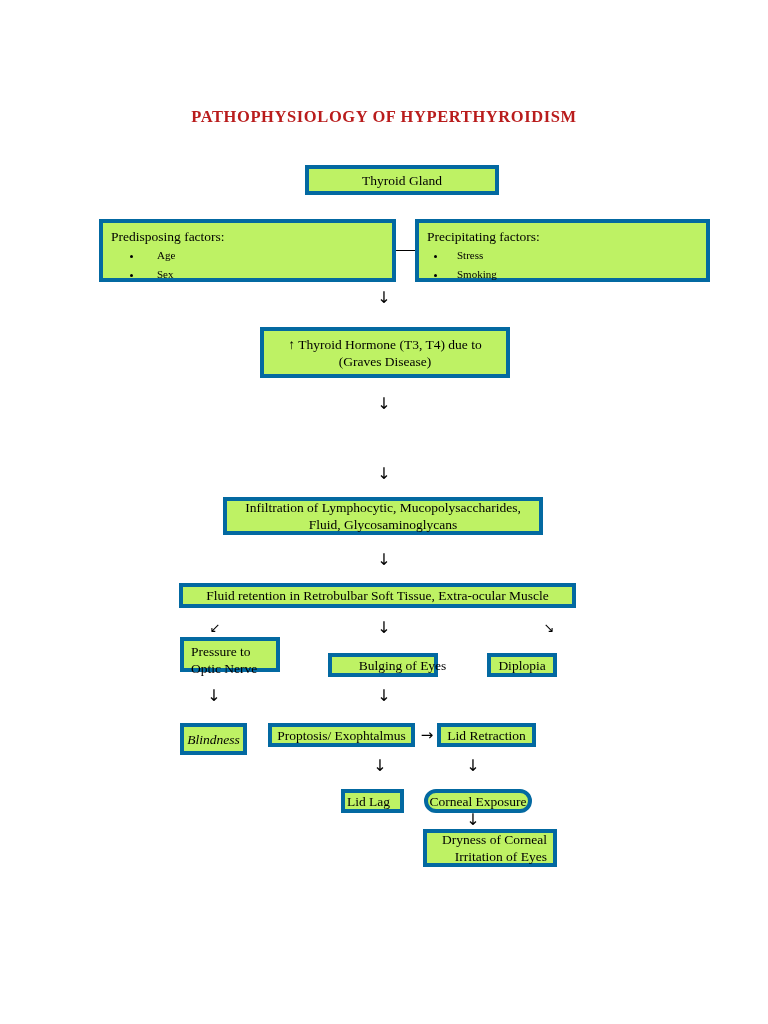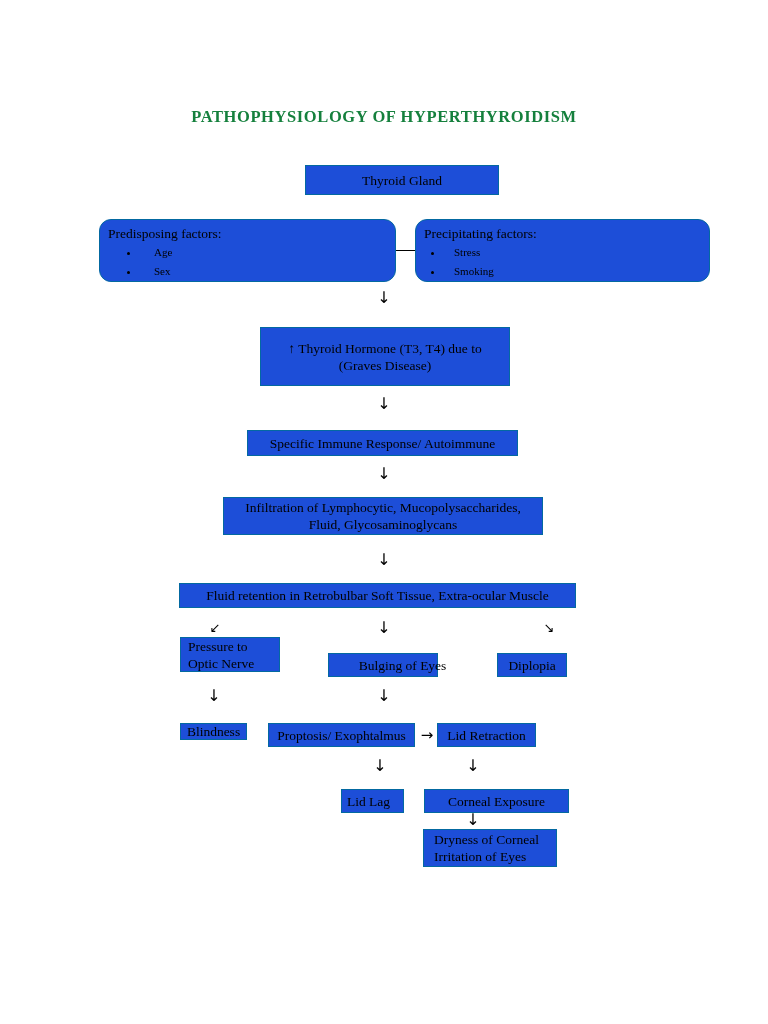--- a/index.html
+++ b/index.html
@@ -26,42 +26,41 @@
   .page-title {
     position: absolute;
     left: 0;
     top: 107px;
     width: 768px;
     text-align: center;
     font-family: "Liberation Serif", "DejaVu Serif", serif;
     font-weight: bold;
     font-size: 16.5px;
     letter-spacing: 0.6px;
-    color: #15803d;
+    color: #b91c1c;
   }
 
   .node {
     position: absolute;
     box-sizing: border-box;
-    border: 1px solid #0369a1;
-    background: #1d4ed8;
+    border: 4px solid #0369a1;
+    background: #bef264;
     font-size: 13.5px;
     line-height: 17px;
     color: #000;
     text-align: center;
     display: flex;
     align-items: center;
     justify-content: center;
     padding: 2px 6px;
   }
   .node.left-align {
     text-align: left;
     display: block;
     padding: 5px 8px;
-    border-radius: 12px;
   }
   .node .ln { display: block; white-space: nowrap; }
 
   .factor-title { font-size: 13.5px; line-height: 18px; }
   .bullets {
     list-style: disc;
     margin: 0;
     padding: 0 0 0 32px;
     font-size: 11px;
     line-height: 19px;
@@ -115,89 +114,86 @@
   <div class="node left-align" style="left:415px; top:219px; width:295px; height:63px;">
     <div class="factor-title">Precipitating factors:</div>
     <ul class="bullets tight">
       <li>Stress</li>
       <li>Smoking</li>
     </ul>
   </div>
 
   <div class="arrow" style="left:375px; top:290px;">↓</div>
 
-  <div class="node" style="left:260px; top:327px; width:250px; height:59px; flex-direction:column;">
+  <div class="node" style="left:260px; top:327px; width:250px; height:51px; flex-direction:column;">
     <span class="ln">↑ Thyroid Hormone (T3, T4) due to</span>
     <span class="ln">(Graves Disease)</span>
   </div>
 
   <div class="arrow" style="left:375px; top:396px;">↓</div>
 
-  <div class="node" style="left:247px; top:430px; width:271px; height:26px;">
-    <span class="ln">Specific Immune Response/ Autoimmune</span>
-  </div>
 
   <div class="arrow" style="left:375px; top:466px;">↓</div>
 
   <div class="node" style="left:223px; top:497px; width:320px; height:38px; flex-direction:column;">
     <span class="ln">Infiltration of Lymphocytic, Mucopolysaccharides,</span>
     <span class="ln">Fluid, Glycosaminoglycans</span>
   </div>
 
   <div class="arrow" style="left:375px; top:552px;">↓</div>
 
   <div class="node" style="left:179px; top:583px; width:397px; height:25px;">
     <span class="ln">Fluid retention in Retrobulbar Soft Tissue, Extra-ocular Muscle</span>
   </div>
 
   <div class="arrow diag" style="left:206px; top:620px;">↙</div>
   <div class="arrow" style="left:375px; top:620px;">↓</div>
   <div class="arrow diag" style="left:540px; top:620px;">↘</div>
 
-  <div class="node" style="left:180px; top:637px; width:100px; height:35px; flex-direction:column; text-align:left; align-items:flex-start; padding-left:7px;">
+  <div class="node" style="left:180px; top:637px; width:100px; height:35px; flex-direction:column; text-align:left; align-items:flex-start; padding-left:7px;justify-content:space-between;">
     <span class="ln">Pressure to</span>
     <span class="ln">Optic Nerve</span>
   </div>
 
   <div class="node" style="left:328px; top:653px; width:110px; height:24px;padding-left:45px;">
     <span class="ln">Bulging of Eyes</span>
   </div>
 
-  <div class="node" style="left:497px; top:653px; width:70px; height:24px;">
+  <div class="node" style="left:487px; top:653px; width:70px; height:24px;">
     <span class="ln">Diplopia</span>
   </div>
 
   <div class="arrow" style="left:205px; top:688px;">↓</div>
   <div class="arrow" style="left:375px; top:688px;">↓</div>
 
-  <div class="node" style="left:180px; top:723px; width:67px; height:17px;">
+  <div class="node" style="left:180px; top:723px; width:67px; height:32px;font-style:italic;">
     <span class="ln">Blindness</span>
   </div>
 
   <div class="node" style="left:268px; top:723px; width:147px; height:24px;">
     <span class="ln">Proptosis/ Exophtalmus</span>
   </div>
 
   <div class="arrow right" style="left:417px; top:727px;">→</div>
 
   <div class="node" style="left:437px; top:723px; width:99px; height:24px;">
     <span class="ln">Lid Retraction</span>
   </div>
 
   <div class="arrow" style="left:371px; top:758px;">↓</div>
   <div class="arrow" style="left:464px; top:758px;">↓</div>
 
   <div class="node" style="left:341px; top:789px; width:63px; height:24px; overflow:visible;">
     <span class="ln" style="position:relative; left:-4px;">Lid Lag</span>
   </div>
 
-  <div class="node" style="left:424px; top:789px; width:145px; height:24px;">
+  <div class="node" style="left:424px; top:789px; width:108px; height:24px;border-radius:12px;">
     <span class="ln">Corneal Exposure</span>
   </div>
 
   <div class="arrow" style="left:464px; top:812px;">↓</div>
 
-  <div class="node" style="left:423px; top:829px; width:134px; height:38px; flex-direction:column; text-align:left; align-items:flex-start; padding-left:10px;">
+  <div class="node" style="left:423px; top:829px; width:134px; height:38px; flex-direction:column; text-align:left; align-items:flex-end; padding-left:10px;">
     <span class="ln">Dryness of Corneal</span>
     <span class="ln">Irritation of Eyes</span>
   </div>
 
 </div>
 
 </body></html>

